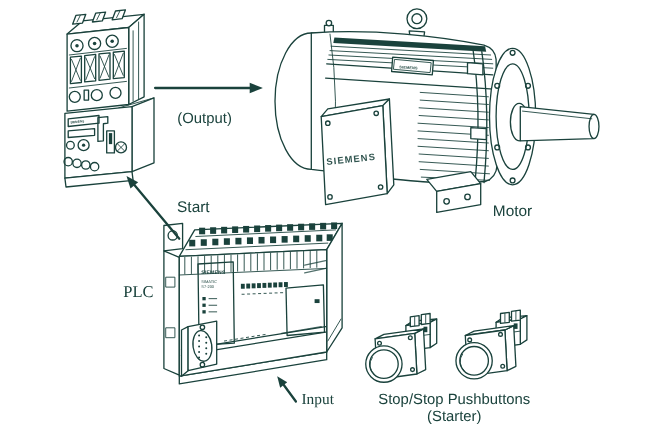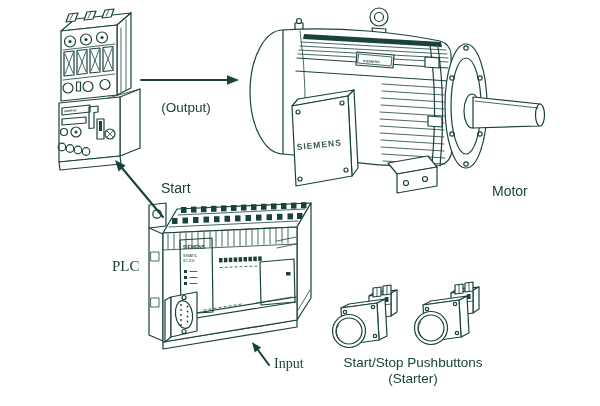--- a/index.html
+++ b/index.html
@@ -362,18 +362,18 @@
     <polygon class="ahead" points="252,342 254.7,352.4 261.1,347.6"></polygon>
   </g>
 </svg>
 
   <div class="lbl center" style="left:133px; top:100px; width:106px; font-size:13.5px; line-height:16px;">
     <div>(Output)</div>
   </div>
   <div class="lbl" style="left:161px; top:180px;">Start</div>
   <div class="lbl" style="left:112px; top:258px; font-size:15px;font-family:Liberation Serif, serif;">PLC</div>
   <div class="lbl" style="left:274px; top:356px;font-family:Liberation Serif, serif;">Input</div>
-  <div class="lbl" style="left:448px; top:183px;margin-left:44px;">Motor</div>
+  <div class="lbl" style="left:448px; top:183px;">Motor</div>
   <div class="lbl center" style="left:327px; top:355px; width:172px; font-size:13.5px; line-height:15.5px;">
-    <div>Start/Stop Pushbuttons</div>
+    <div>Stop/Stop Pushbuttons</div>
     <div>(Starter)</div>
   </div>
 </div>
 
 </body></html>

